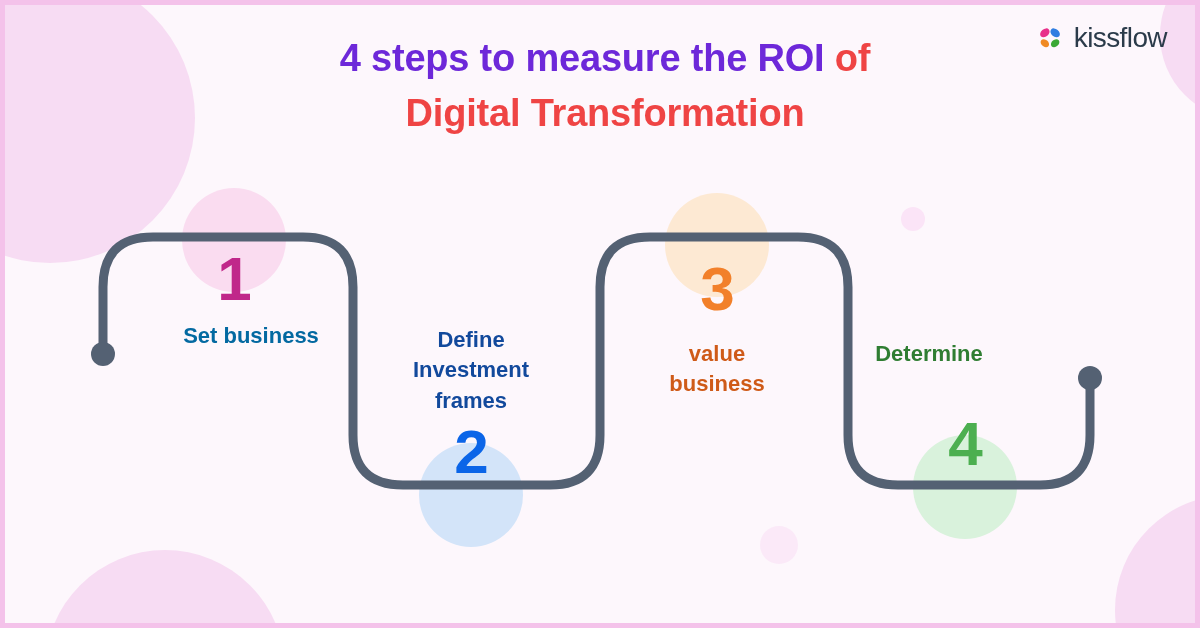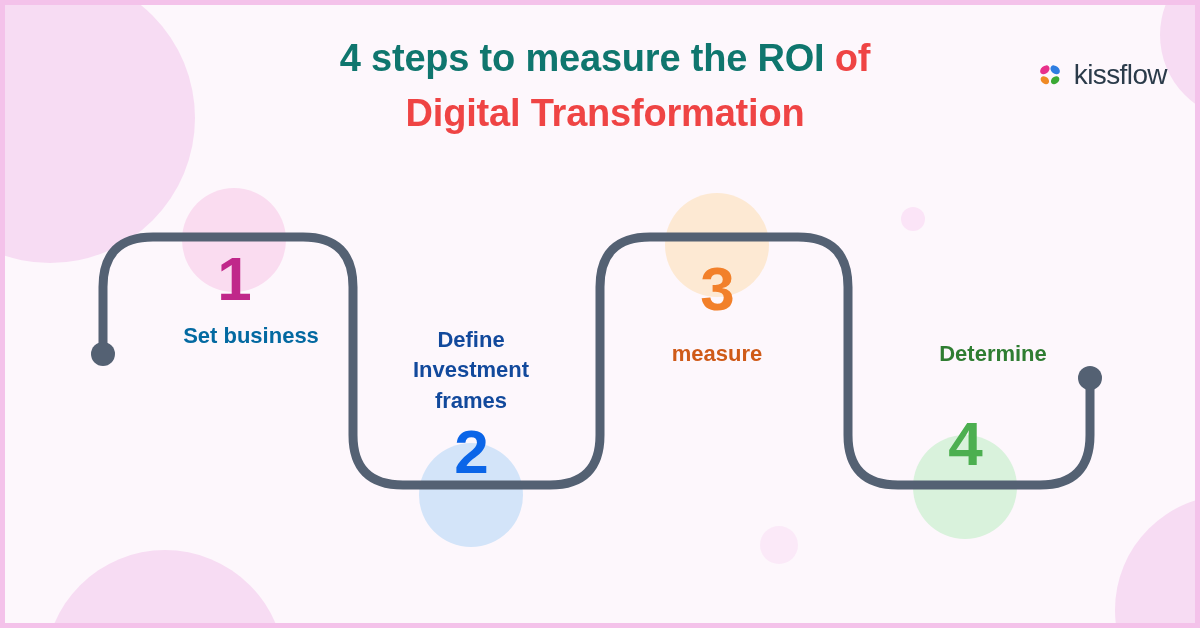--- a/index.html
+++ b/index.html
@@ -27,21 +27,20 @@
   }
 
   
   .logo {
     position: absolute;
     top: 18px;
     right: 28px;
     display: flex;
     align-items: center;
     gap: 9px;
-    margin-top: 37px;
   }
   .logo-mark {
     width: 30px;
     height: 30px;
     display: block;
   }
   .logo-text {
     font-family: "Liberation Sans", sans-serif;
     font-size: 28px;
     font-weight: 500;
@@ -55,21 +54,21 @@
     position: absolute;
     top: 26px;
     left: 0;
     width: 1200px;
     text-align: center;
     font-size: 38px;
     font-weight: bold;
     line-height: 1.46;
     letter-spacing: -0.2px;
   }
-  .title .t-accent { color: #0f766e; }
+  .title .t-accent { color: #6d28d9; }
   .title .t-dark   { color: #ef4444; }
 
   
   .flow {
     position: absolute;
     left: 0;
     top: 0;
     width: 1200px;
     height: 628px;
   }
@@ -163,21 +162,22 @@
 
   <div class="step-label" style="left:356px; top:288px; color:#12499c;margin-top:32px;">
     <div>Define</div>
     <div>Investment</div>
     <div>frames</div>
   </div>
   <div class="step-num" style="left:406px; top:416px; color:#0b65e8;">2</div>
 
   <div class="step-num" style="left:652px; top:253px; color:#f2802a;">3</div>
   <div class="step-label" style="left:602px; top:334px; color:#cf5a18;">
-    <div>measure</div>
+    <div>value</div>
+    <div>business</div>
   </div>
 
-  <div class="step-label" style="left:878px; top:334px; color:#2f7d32;">
+  <div class="step-label" style="left:814px; top:334px; color:#2f7d32;">
     <div>Determine</div>
   </div>
   <div class="step-num" style="left:900px; top:408px; color:#4caf50;">4</div>
 
 </div>
 
 </body></html>

